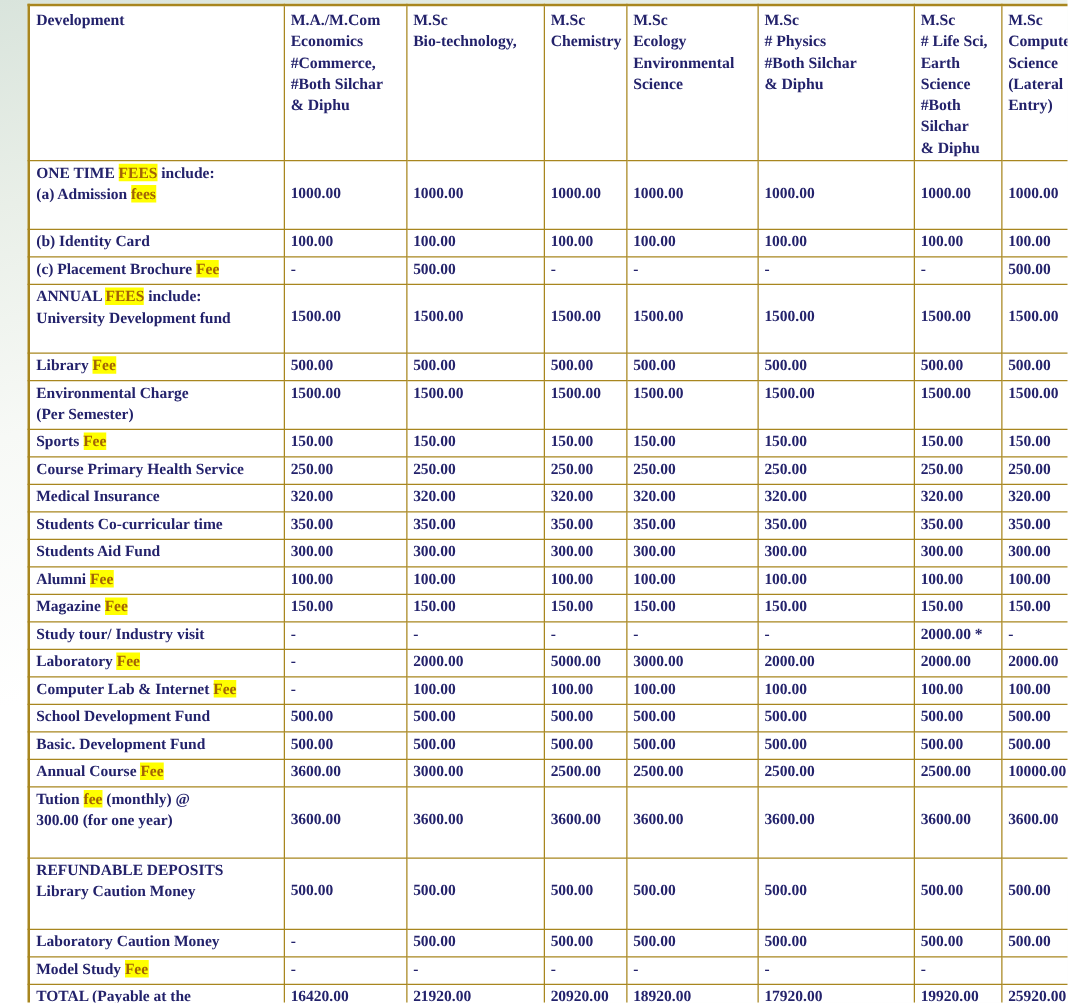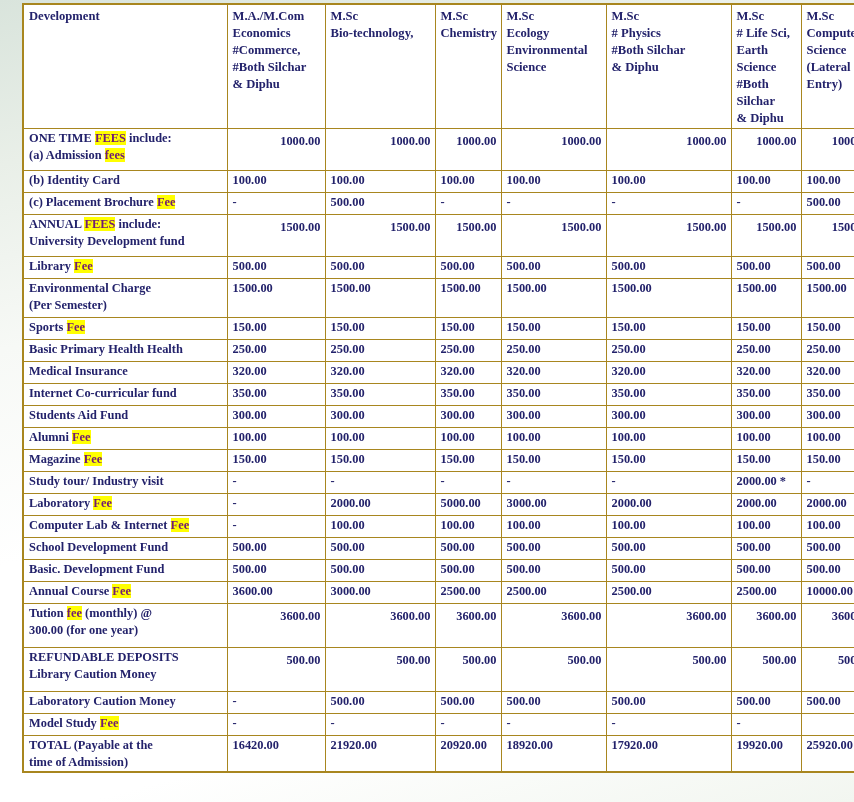--- a/index.html
+++ b/index.html
@@ -58,25 +58,25 @@
   }
   td.label { text-align: left; }
   td.val   { text-align: left; }
 
   tr.r-tall td   { height: 36px; }
   tr.r-tall2 td  { height: 38px; margin-top: 44px; }
   tr.r-norm td   { height: 19px; }
   tr.r-total td  { height: 33px; }
 
   
-  td.val.push1 { padding-top: 4px; text-align: right; }
+  td.val.push1 { padding-top: 17px; }
 
   .hl {
     background: #ffff00;
-    color: #701a75;
+    color: #a16207;
     font-family: Liberation Serif, serif;
   }
 </style>
 </head>
 <body>
 
 <div id="page">
   <table class="fee-table">
     <colgroup>
       <col class="c0">
@@ -186,41 +186,41 @@
           <td class="label">Sports <span class="hl">Fee</span></td>
           <td class="val">150.00</td>
           <td class="val">150.00</td>
           <td class="val">150.00</td>
           <td class="val">150.00</td>
           <td class="val">150.00</td>
           <td class="val">150.00</td>
           <td class="val">150.00</td>
         </tr>
         <tr class="r-norm">
-          <td class="label">Basic Primary Health Health</td>
+          <td class="label">Course Primary Health Service</td>
           <td class="val">250.00</td>
           <td class="val">250.00</td>
           <td class="val">250.00</td>
           <td class="val">250.00</td>
           <td class="val">250.00</td>
           <td class="val">250.00</td>
           <td class="val">250.00</td>
         </tr>
         <tr class="r-norm">
           <td class="label">Medical Insurance</td>
           <td class="val">320.00</td>
           <td class="val">320.00</td>
           <td class="val">320.00</td>
           <td class="val">320.00</td>
           <td class="val">320.00</td>
           <td class="val">320.00</td>
           <td class="val">320.00</td>
         </tr>
         <tr class="r-norm">
-          <td class="label">Internet Co-curricular fund</td>
+          <td class="label">Students Co-curricular time</td>
           <td class="val">350.00</td>
           <td class="val">350.00</td>
           <td class="val">350.00</td>
           <td class="val">350.00</td>
           <td class="val">350.00</td>
           <td class="val">350.00</td>
           <td class="val">350.00</td>
         </tr>
         <tr class="r-norm">
           <td class="label">Students  Aid Fund</td>

